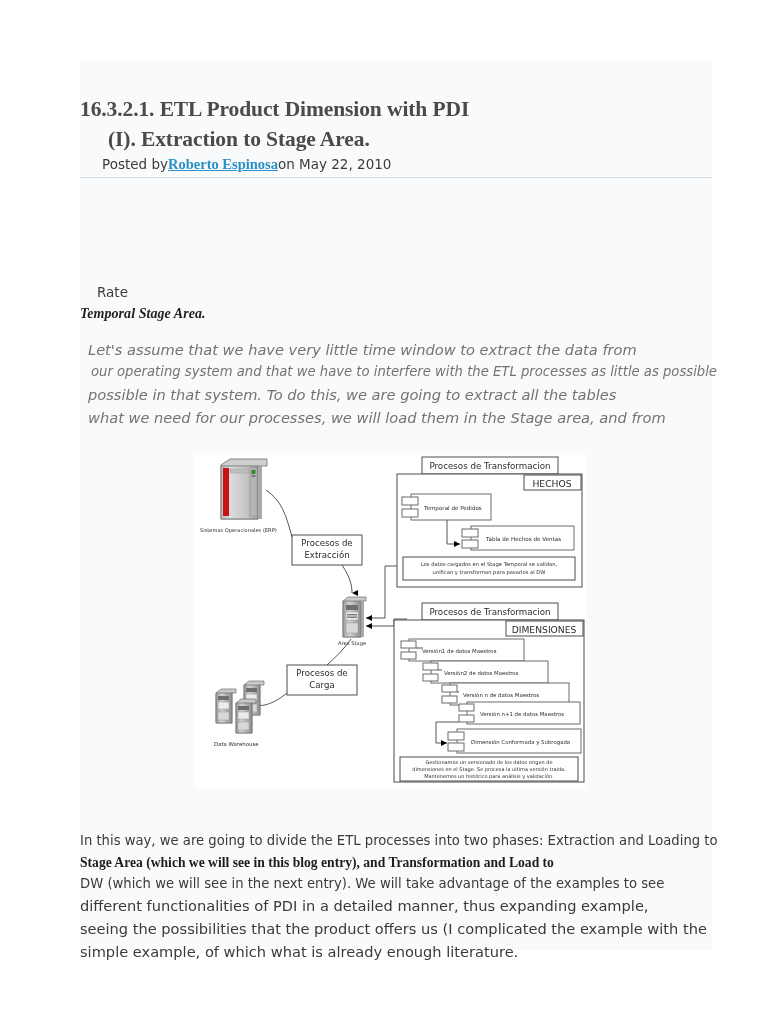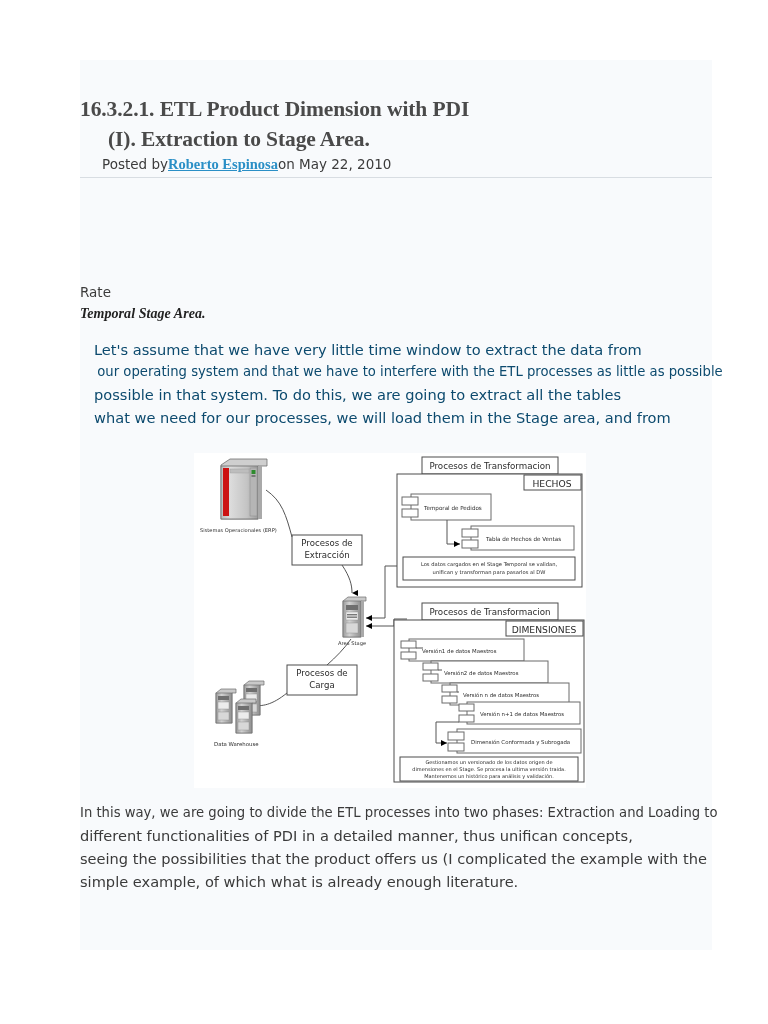--- a/index.html
+++ b/index.html
@@ -79,21 +79,21 @@
     left: 0px;
     top: 122px;
     width: 632px;
     height: 98px;
     background: #f8fafc;
   }
 
   
   #rate-label {
     position: absolute;
-    left: 0px;
+    left: 17px;
     top: 224px;
     font-size: 13.5px;
     color: #3b3b3b;
     line-height: 17px;
   }
   #subheading {
     position: absolute;
     left: 0px;
     top: 245px;
     font-family: "Liberation Serif", "DejaVu Serif", serif;
@@ -101,24 +101,25 @@
     font-size: 14px;
     color: #222222;
     line-height: 17px;
     letter-spacing: 0.05px;
     font-style: italic;
   }
 
   
   #para-1 {
     position: absolute;
-    left: 14px;
+    left: 8px;
     top: 278px;
     width: 632px;
-    color: #0c4a6e;
+    color: #737373;
+    font-style: italic;
   }
   #para-1 .ln {
     display: block;
     white-space: nowrap;
   }
   #para-1 .s15 { font-size: 14.6px; line-height: 23px; }
   #para-1 .s13 { font-size: 13.2px; line-height: 21.5px; text-align: center; }
 
   
   #diagram-wrap {
@@ -130,21 +131,21 @@
     background: #ffffff;
   }
   #diagram {
     display: block;
   }
 
   
   #para-2 {
     position: absolute;
     left: 0px;
-    top: 742px;
+    top: 770px;
     width: 632px;
     color: #3a3a3a;
   }
   #para-2 .ln { display: block; white-space: nowrap; }
   #para-2 .s13 { font-size: 13.2px; line-height: 21.5px; }
   #para-2 .s15 { font-size: 14.6px; line-height: 23px; }
   #para-2 .bold-serif {
     font-family: "Liberation Serif", "DejaVu Serif", serif;
     font-weight: bold;
     font-size: 13.6px;
@@ -352,19 +353,21 @@
 
         <rect class="bx" x="206" y="304" width="178" height="24"></rect>
         <text class="t" x="295" y="311" font-size="5.0" text-anchor="middle">Gestionamos un versionado de los datos origen de</text>
         <text class="t" x="295" y="318" font-size="5.0" text-anchor="middle">dimensiones en el Stage. Se procesa la ultima versión traida.</text>
         <text class="t" x="295" y="325" font-size="5.0" text-anchor="middle">Mantenemos un histórico para análisis y validación.</text>
       </svg>
     </div>
 
     <div id="para-2">
       <span class="ln s13">In this way, we are going to divide the ETL processes into two phases: Extraction and Loading to</span>
-      <span class="ln s15">different functionalities of PDI in a detailed manner, thus unifican concepts,</span>
+      <span class="ln bold-serif">Stage Area (which we will see in this blog entry), and Transformation and Load to</span>
+      <span class="ln s13">DW (which we will see in the next entry). We will take advantage of the examples to see</span>
+      <span class="ln s15">different functionalities of PDI in a detailed manner, thus expanding example,</span>
       <span class="ln s15">seeing the possibilities that the product offers us (I complicated the example with the</span>
       <span class="ln s15">simple example, of which what is already enough literature.</span>
     </div>
 
   </div>
 </div>
 
 </body></html>

